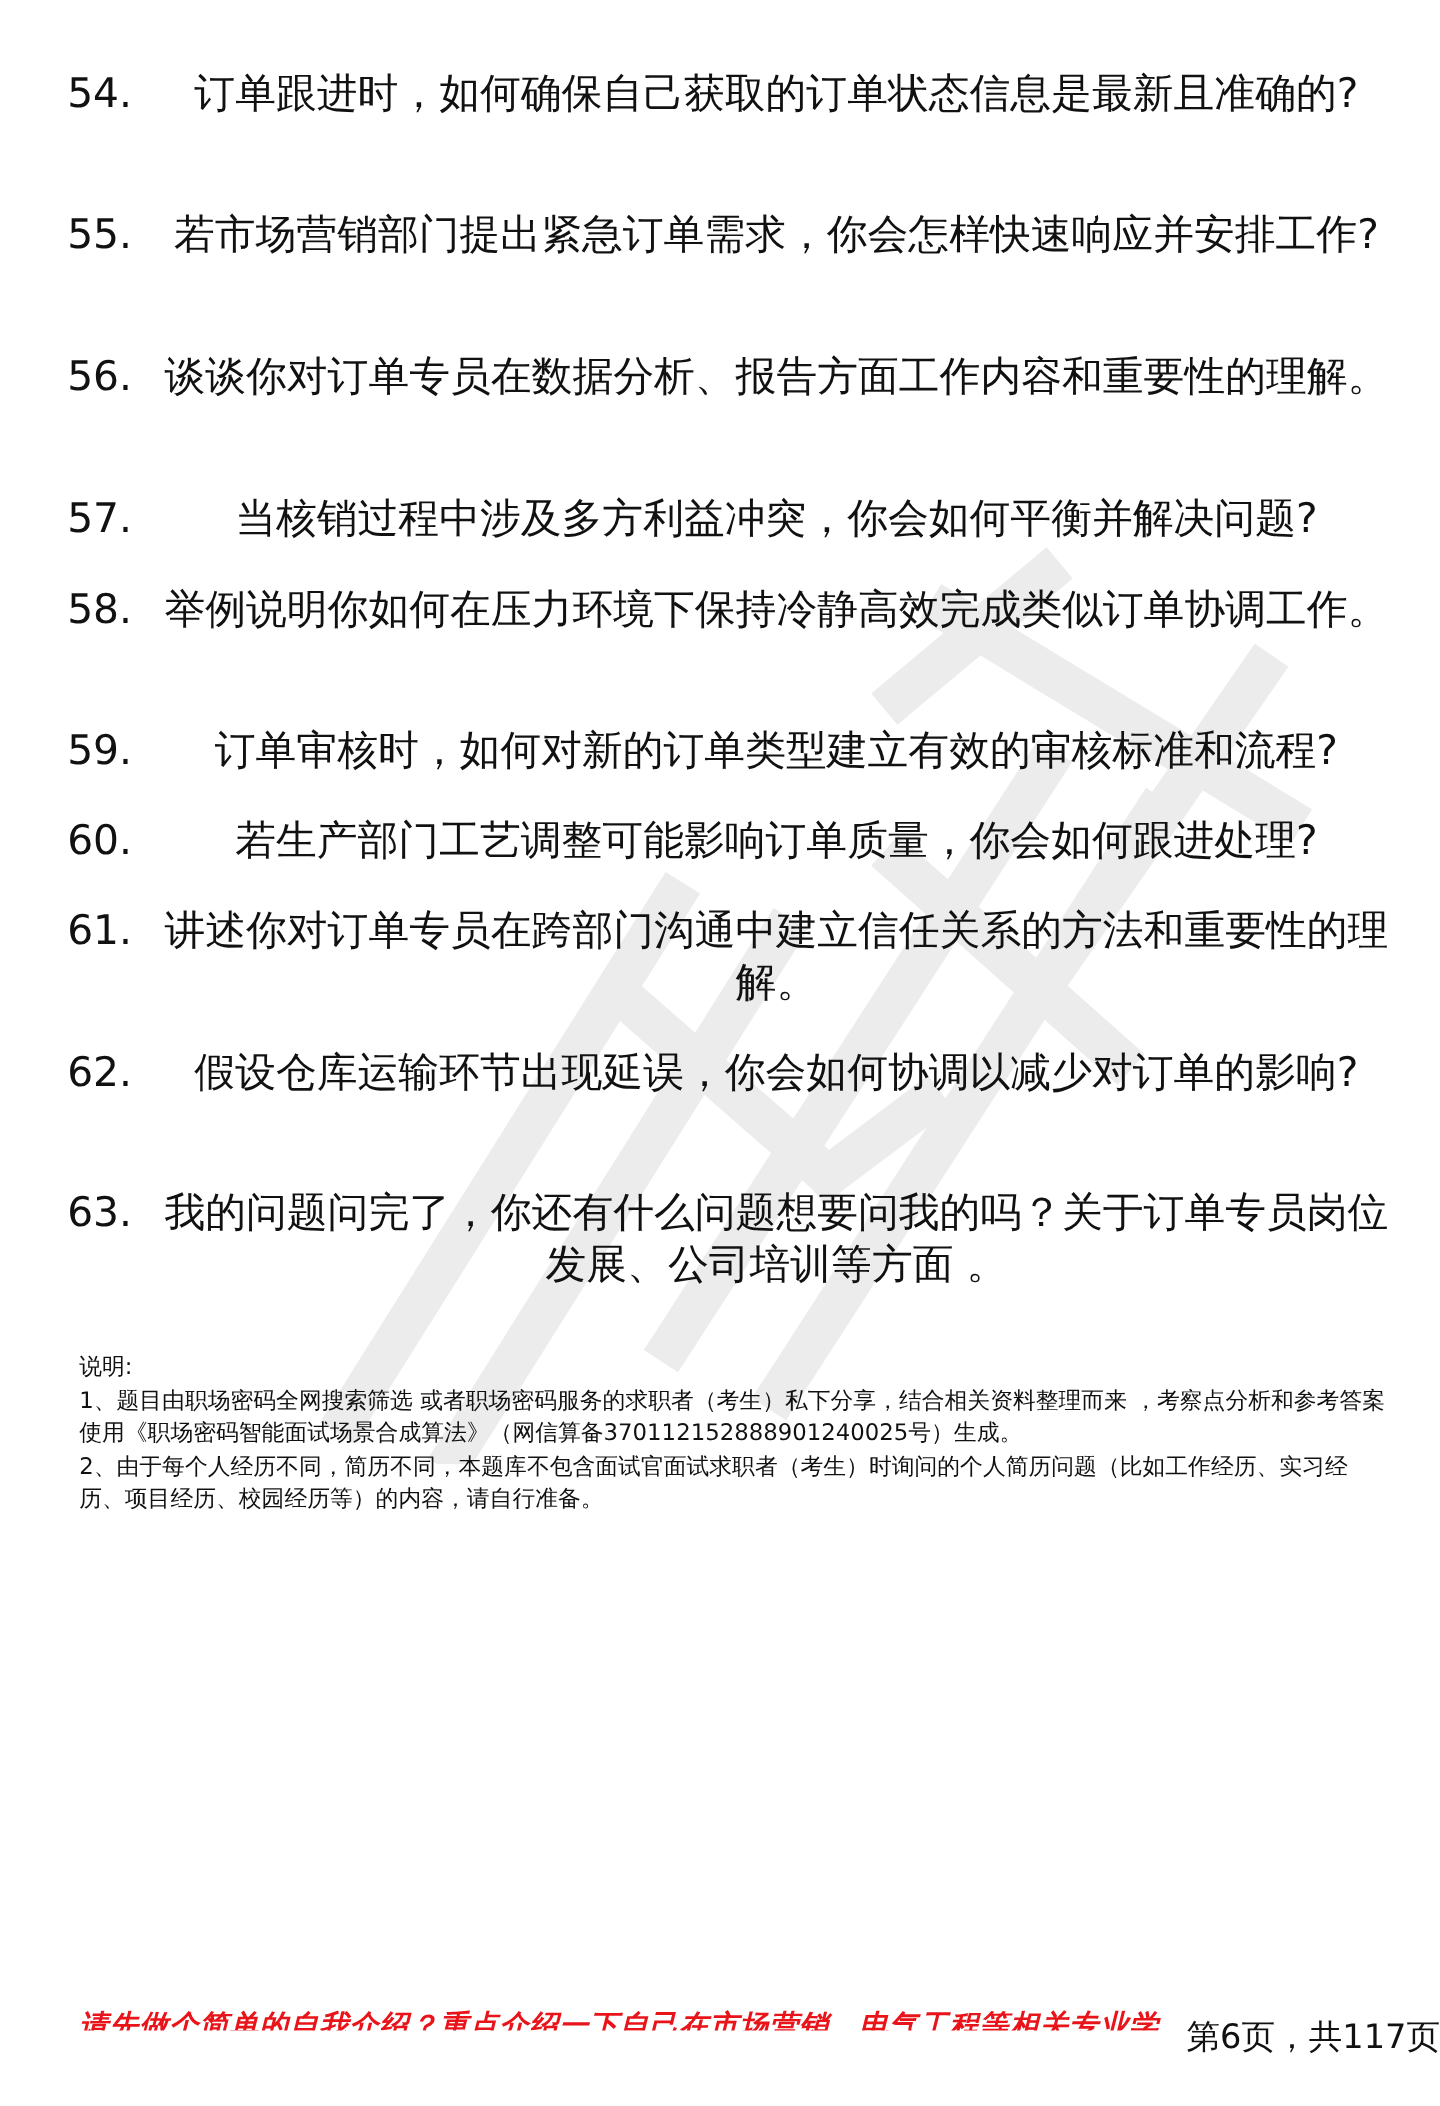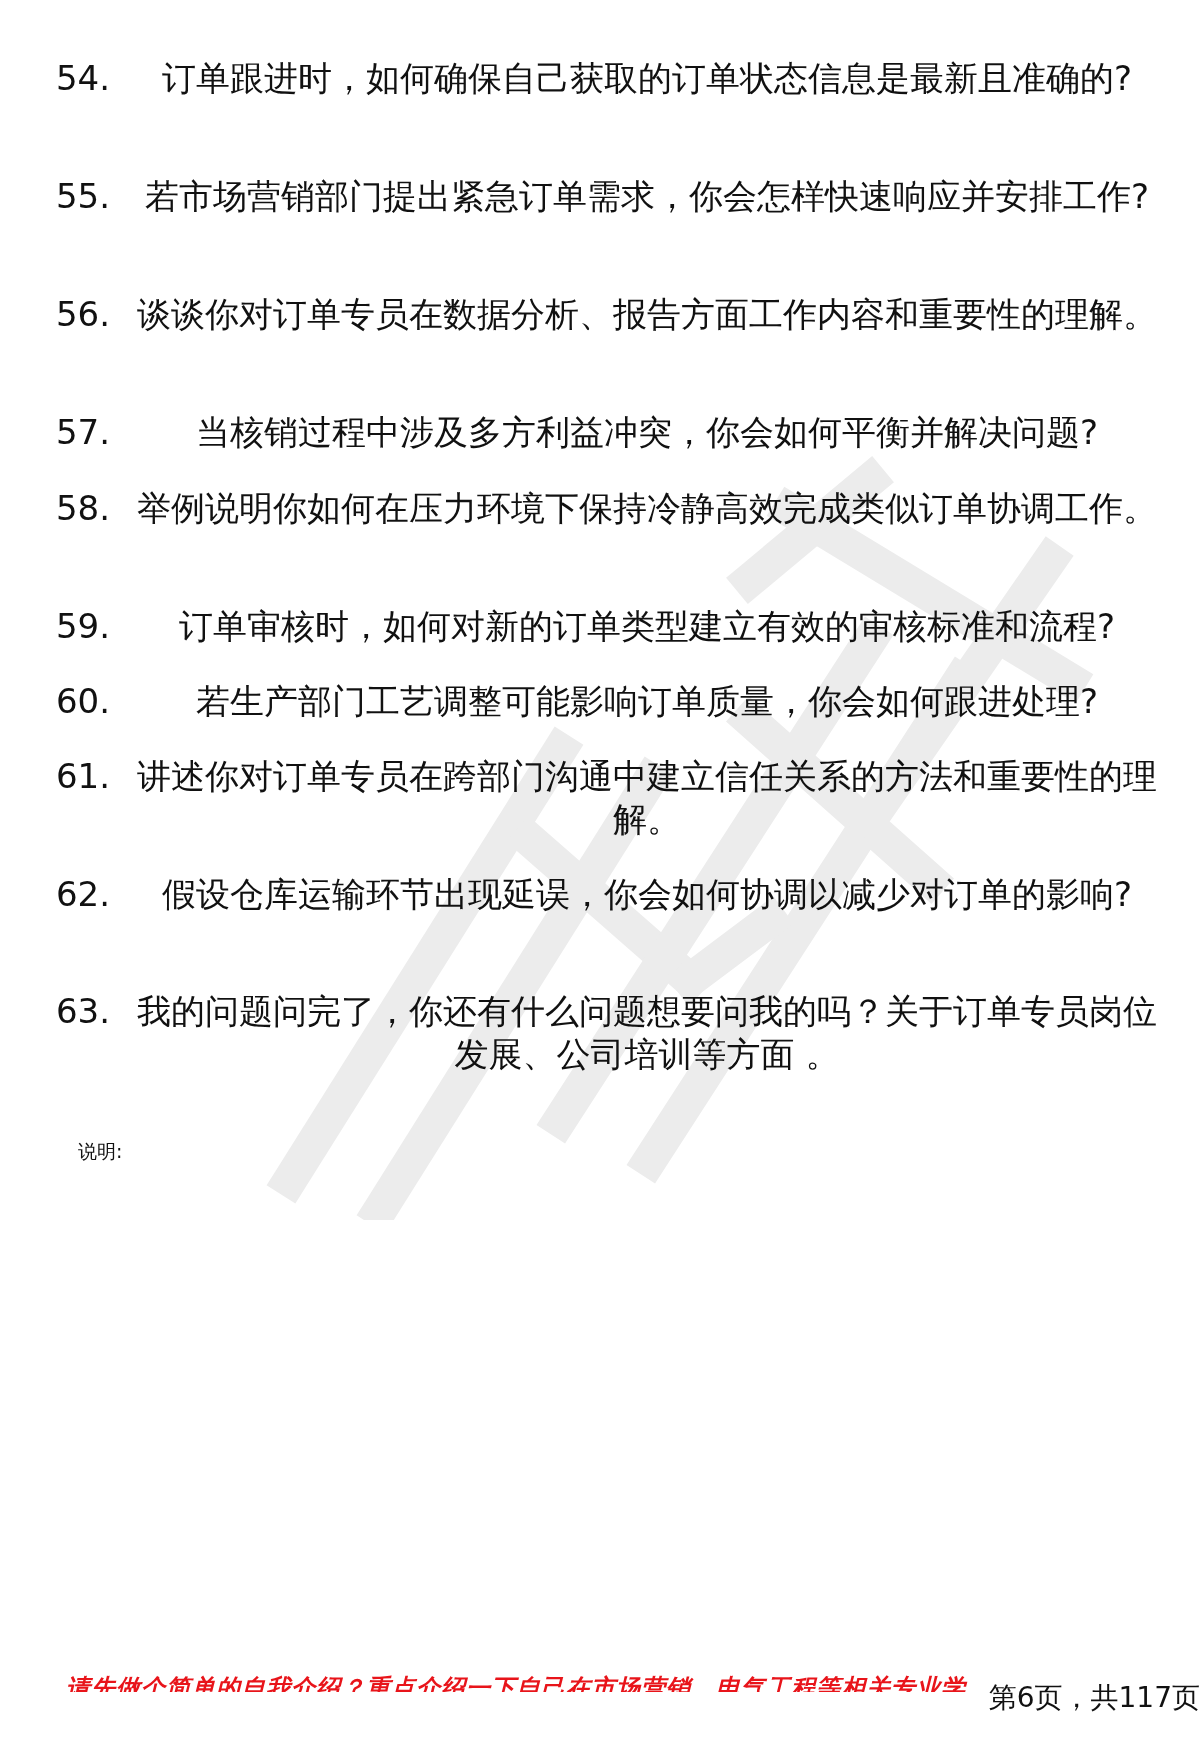--- a/index.html
+++ b/index.html
@@ -16,21 +16,21 @@
   .q {
     position: absolute; left: 52px; width: 1100px;
     font-size: 34px; line-height: 43px; color: #111111; text-align: center;
   }
   .q .num { position: absolute; left: 0; top: 0; width: 62px; }
   .q .text { display: block; margin-left: 80px; width: 1030px; }
   .notes {
     position: absolute; left: 66px; top: 1126px; width: 1090px; z-index: 1;
     font-size: 19px; line-height: 27.5px; color: #111111;
   }
-  .notes p { margin: 12px; }
+  .notes p { margin: 0; }
   .red-line {
     position: absolute; left: 66px; top: 1666px; width: 1090px; height: 26px;
     overflow: hidden; z-index: 1;
   }
   .red-line span {
     display: block; font-size: 24px; font-weight: bold; line-height: 44px;
     color: #e8141a; white-space: nowrap; letter-spacing: 1px; font-style: italic;
   }
   .page-number {
     position: absolute; left: 0; width: 1200px; top: 1680px; text-align: right; z-index: 2;
@@ -93,19 +93,21 @@
     <span class="text">假设仓库运输环节出现延误，你会如何协调以减少对订单的影响?</span>
   </div>
   <div class="q" style="top:990px">
     <span class="num">63.</span>
     <span class="text">我的问题问完了，你还有什么问题想要问我的吗？关于订单专员岗位发展、公司培训等方面 。</span>
   </div>
 </div>
 
 <div class="notes">
   <p>说明:</p>
+  <p>1、题目由职场密码全网搜索筛选 或者职场密码服务的求职者（考生）私下分享，结合相关资料整理而来 ，考察点分析和参考答案使用《职场密码智能面试场景合成算法》（网信算备370112152888901240025号）生成。</p>
+  <p>2、由于每个人经历不同，简历不同，本题库不包含面试官面试求职者（考生）时询问的个人简历问题（比如工作经历、实习经历、项目经历、校园经历等）的内容，请自行准备。</p>
 </div>
 
 <div class="red-line">
   <span>请先做个简单的自我介绍？重点介绍一下自己在市场营销、电气工程等相关专业学</span>
 </div>
 
 <div class="page-number">第6页，共117页</div>
 
 </body></html>

